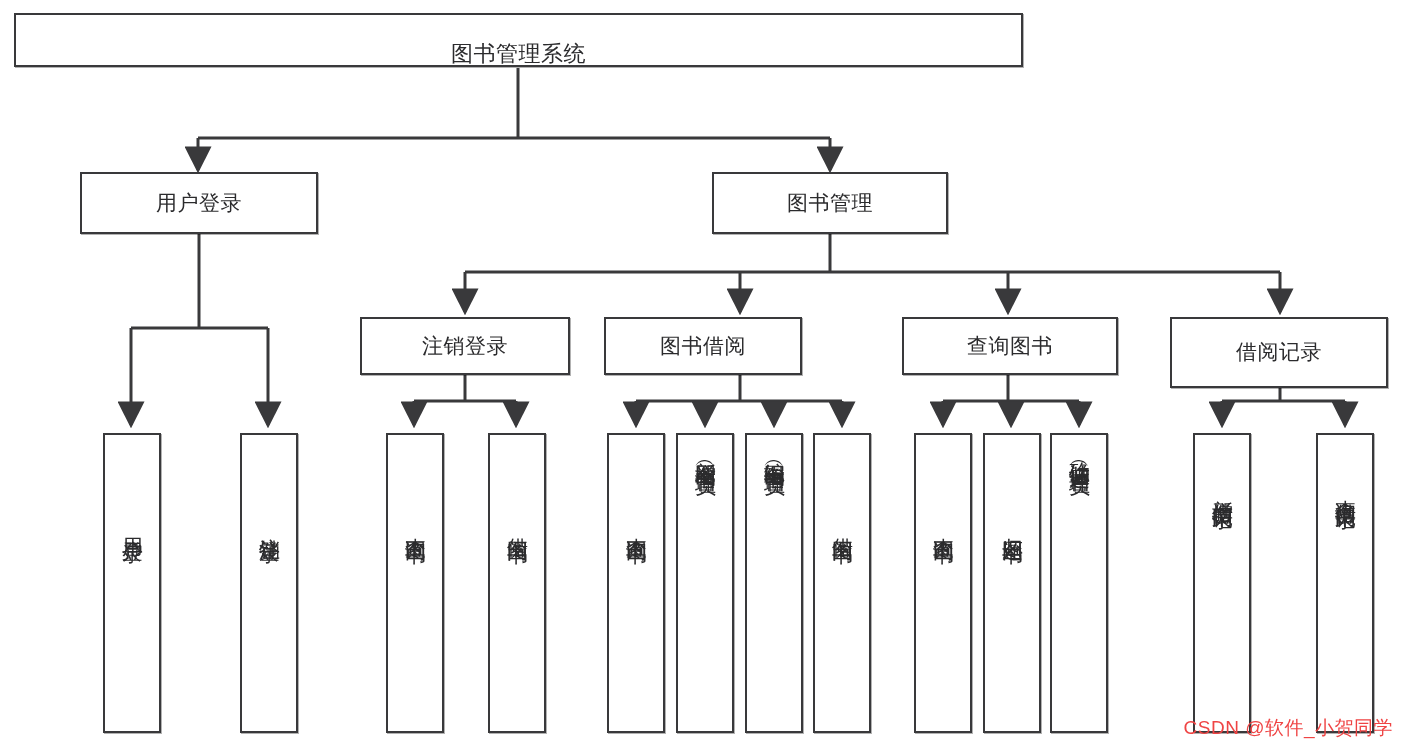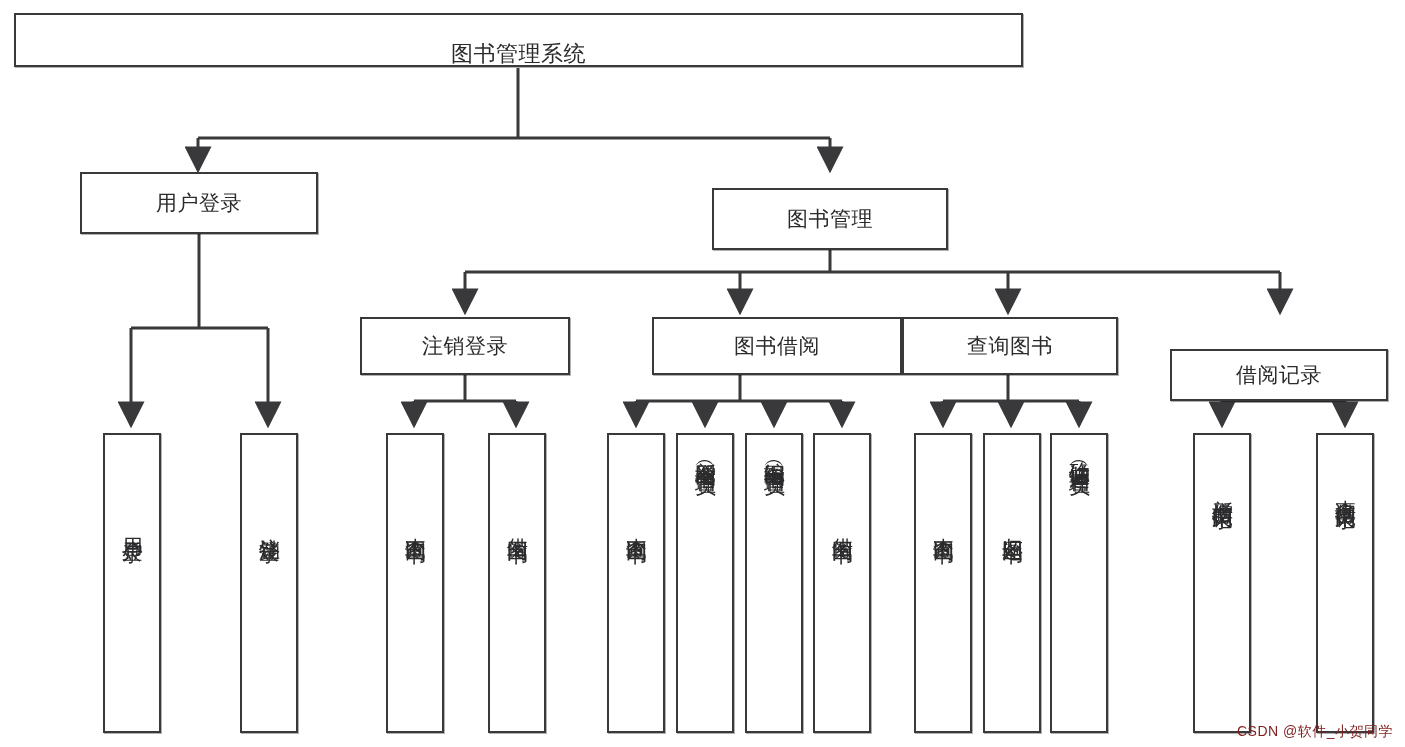--- a/index.html
+++ b/index.html
@@ -59,22 +59,22 @@
     max-height: 272px;
   }
   .node.root .label {
     font-size: 22px;
     margin-top: 28px;
   }
   #watermark {
     position: absolute;
     right: 12px;
     bottom: 6px;
-    font-size: 14px;
-    color: #7f1d1d;
+    font-size: 19px;
+    color: #ef4444;
     letter-spacing: 0.5px;
     user-select: none;
     text-align: center;
   }
 </style>
 </head>
 <body>
 
 <div id="diagram-root">
 
@@ -130,34 +130,34 @@
     </g>
   </svg>
 
   <div class="node horizontal root" style="left:14px; top:13px; width:1009px; height:54px;">
     <span class="label">图书管理系统</span>
   </div>
 
   <div class="node horizontal" style="left:80px; top:172px; width:238px; height:62px;">
     <span class="label">用户登录</span>
   </div>
-  <div class="node horizontal" style="left:712px; top:188px; width:236px; height:62px;">
+  <div class="node horizontal" style="left:712px; top:172px; width:236px; height:62px;">
     <span class="label">图书管理</span>
   </div>
 
   <div class="node horizontal" style="left:360px; top:317px; width:210px; height:58px;">
     <span class="label">注销登录</span>
   </div>
-  <div class="node horizontal" style="left:652px; top:317px; width:250px; height:58px;">
+  <div class="node horizontal" style="left:604px; top:317px; width:198px; height:58px;">
     <span class="label">图书借阅</span>
   </div>
   <div class="node horizontal" style="left:902px; top:317px; width:216px; height:58px;">
     <span class="label">查询图书</span>
   </div>
-  <div class="node horizontal" style="left:1170px; top:317px; width:218px; height:52px;margin-top:32px;">
+  <div class="node horizontal" style="left:1170px; top:317px; width:218px; height:71px;">
     <span class="label">借阅记录</span>
   </div>
 
   <div class="node vertical" style="left:103px; top:433px; width:58px; height:300px; padding-top:86px;">
     <span class="label">用户登录</span>
   </div>
   <div class="node vertical" style="left:240px; top:433px; width:58px; height:300px; padding-top:86px;">
     <span class="label">注销登录</span>
   </div>
 

